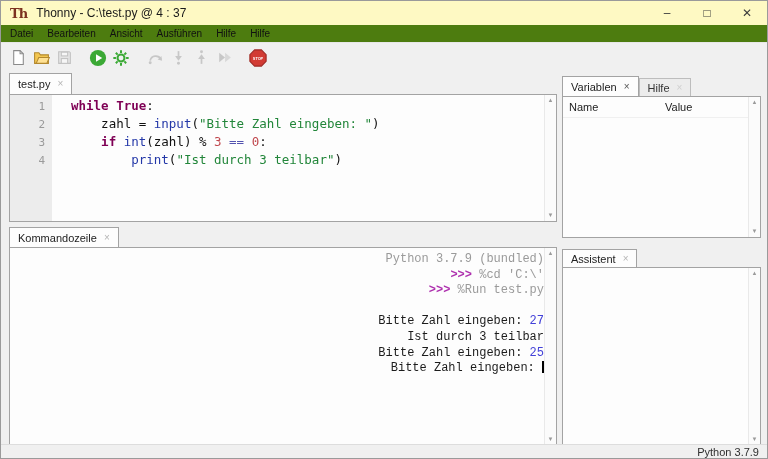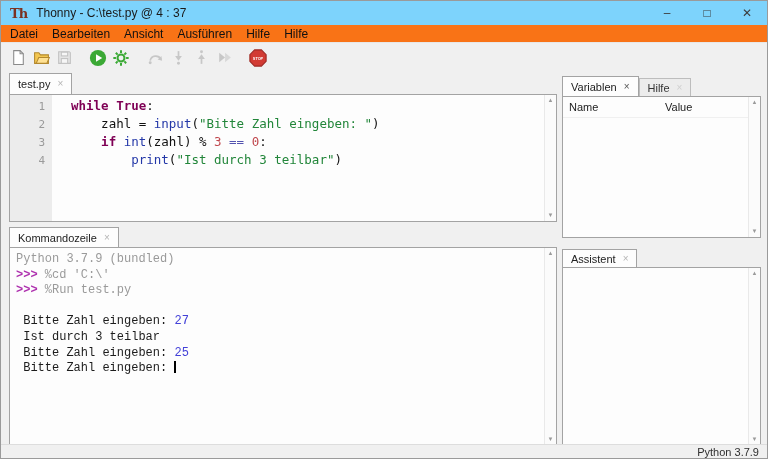--- a/index.html
+++ b/index.html
@@ -3,30 +3,30 @@
 <meta charset="utf-8">
 <style>
   * { margin:0; padding:0; box-sizing:border-box; }
   html,body { background:#cfcfcf; }
   .window{
     position:relative; width:768px; height:459px;
     background:#f0f0f0; border:1px solid #9a9a9a; overflow:hidden;
     font-family:"Liberation Sans", sans-serif; color:#1a1a1a;
   }
   
-  .titlebar{ position:absolute; left:0; top:0; right:0; height:24px; background:#7dd3fc;
+  .titlebar{ position:absolute; left:0; top:0; right:0; height:24px; background:#fef9c3;
     display:flex; align-items:center; }
   .logo{ margin-left:9px; font:bold 13px "DejaVu Serif", serif; color:#7c3120; letter-spacing:-1px; }
   .title-text{ margin-left:9px; font-size:12px; color:#1a1a1a; }
   .win-controls{ margin-left:auto; display:flex; height:100%; }
   .win-btn{ width:40px; height:100%; display:flex; align-items:center; justify-content:center;
     font-size:12px; color:#3c3c3c; }
   
-  .menubar{ position:absolute; left:0; top:24px; right:0; height:17px; background:#f97316;
-    display:flex; align-items:center; font-size:12px; color:#111; padding-left:2px; }
+  .menubar{ position:absolute; left:0; top:24px; right:0; height:17px; background:#4d7c0f;
+    display:flex; align-items:center; font-size:10px; color:#111; padding-left:2px; }
   .menu-item{ padding:1px 7px; }
   
   .toolbar{ position:absolute; left:0; top:41px; right:0; height:30px; background:#f0f0f0;
     display:flex; align-items:center; padding-left:6px; border-top:1px solid #e7e7e7; }
   .tb-btn{ width:22px; height:22px; display:flex; align-items:center; justify-content:center; margin-right:1px; }
   .tb-btn.grp{ margin-left:11px; }
   
   .tab{ display:inline-flex; align-items:center; background:#fdfdfd; border:1px solid #a3a3a3;
     border-bottom:none; font-size:11px; color:#222; padding:0 8px; height:21px; }
   .tab .close{ margin-left:7px; color:#b5b5b5; font-size:10px; line-height:10px; }
@@ -34,21 +34,21 @@
   .tab.inactive .close{ color:#cfcfcf; }
   .tab .close.dark{ color:#555; }
   
   .panel{ position:absolute; background:#fdfdfd; border:1px solid #a3a3a3; display:flex; }
   .editor-tabrow{ position:absolute; left:8px; top:72px; height:21px; display:flex; }
   .shell-tabrow{ position:absolute; left:8px; top:226px; height:20px; display:flex; }
   .vars-tabrow{ position:absolute; left:561px; top:75px; height:20px; display:flex;text-align:right; }
   .assist-tabrow{ position:absolute; left:561px; top:248px; height:18px; display:flex; }
 
   .editor-panel{ left:8px; top:93px; width:548px; height:128px; }
-  .shell-panel{ left:8px; top:246px; width:548px; height:199px; }
+  .shell-panel{ left:8px; top:246px; width:548px; height:199px;text-align:right; }
   .vars-panel{ left:561px; top:95px; width:199px; height:142px; flex-direction:row; }
   .assist-panel{ left:561px; top:266px; width:199px; height:179px; }
 
   .gutter{ width:42px; background:#ececec; color:#9a9a9a; text-align:right;
     font:11px "DejaVu Sans Mono", monospace; line-height:18px; padding:3px 7px 0 0; }
   .code{ flex:1; padding:2px 0 0 7px; font:12.5px "DejaVu Sans Mono", monospace;
     line-height:18px; white-space:pre; overflow:hidden; color:#111;margin-left:12px; }
   .shell-body{ flex:1; padding:4px 0 0 6px; font:12px "Liberation Mono", monospace;
     line-height:15.6px; white-space:pre; overflow:hidden; }
   .empty-body{ flex:1; }

